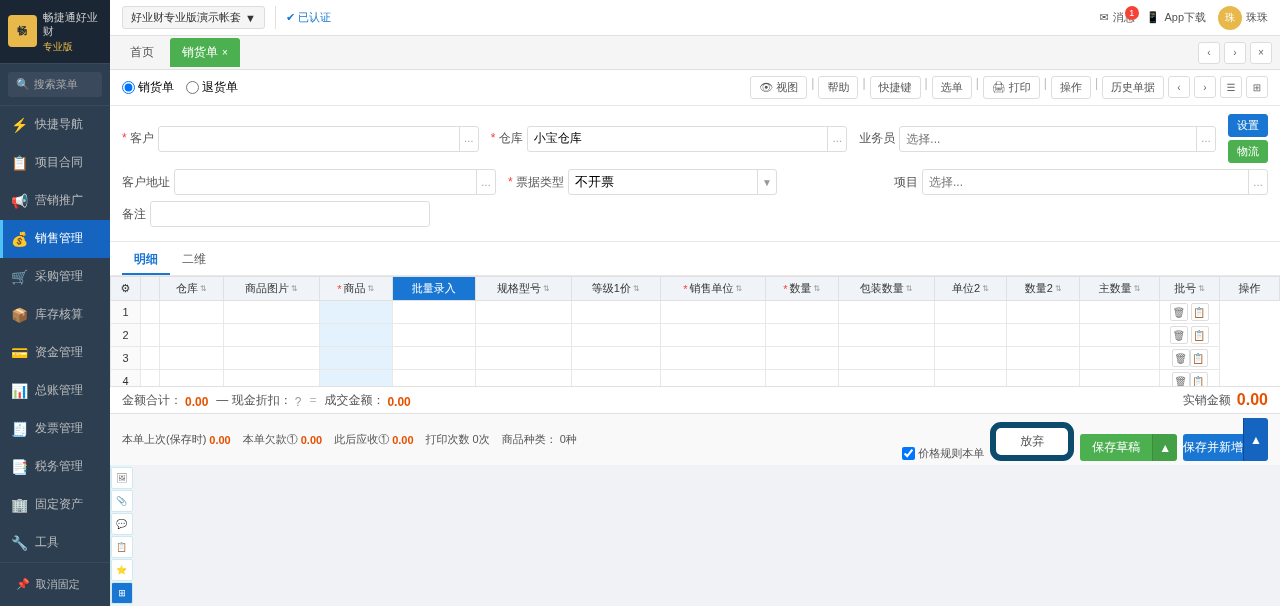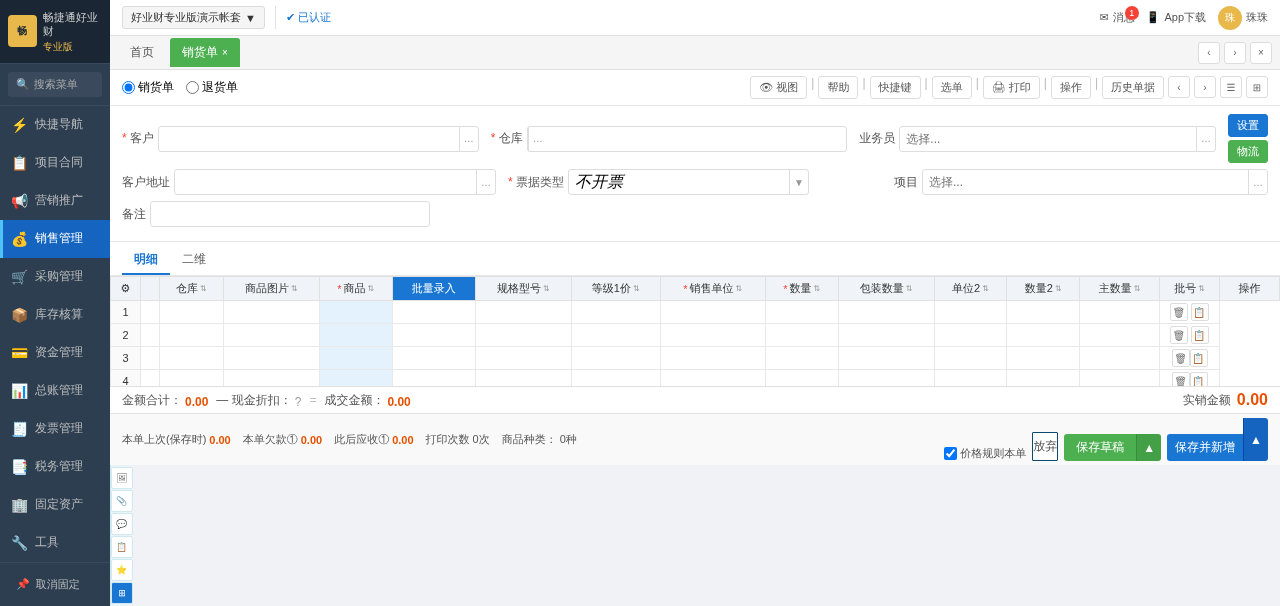--- a/index.html
+++ b/index.html
@@ -94,24 +94,24 @@
     .discount-icon { color: #999; cursor: pointer; }
     .actual-amount { margin-left: auto; display: flex; align-items: center; gap: 6px; }
     .actual-label { color: #555; }
     .actual-value { color: #e65100; font-weight: bold; font-size: 16px; }
 
     
     .footer-bar { padding: 4px 12px; border-top: 1px solid #e0e0e0; background: #f9f9f9; display: flex; align-items: center; gap: 12px; font-size: 11px; color: #555; }
     .footer-item { display: flex; align-items: center; gap: 3px; }
     .footer-right { margin-left: auto; display: flex; gap: 6px; align-items: flex-end; }
     .footer-checkbox { display: flex; align-items: center; gap: 3px; }
-    .btn-abandon { padding: 5px 0; border: 1px solid #0c4a6e; background: #fff; border-radius: 1px; font-size: 12px; cursor: pointer; color: #555; }
+    .btn-abandon { padding: 5px 24px; border: 6px solid #0c4a6e; background: #fff; border-radius: 11px; font-size: 12px; cursor: pointer; color: #555; }
     .btn-save-draft { padding: 5px 12px; background: #4caf50; color: #fff; border: none; border-radius: 3px 0 0 3px; font-size: 12px; cursor: pointer; display: flex; align-items: center; gap: 4px; }
     .btn-save-draft-arrow { padding: 5px 6px; background: #43a047; color: #fff; border: none; border-radius: 0 3px 3px 0; font-size: 12px; cursor: pointer; border-left: 1px solid #388e3c; }
-    .btn-save-new { padding: 5px 8px; background: #1976d2; color: #fff; border: none; border-radius: 3px 0 0 3px; font-size: 12px; cursor: pointer; display: flex; align-items: center; gap: 4px; margin-top: 16px; }
+    .btn-save-new { padding: 5px 0; background: #1976d2; color: #fff; border: none; border-radius: 3px 0 0 3px; font-size: 12px; cursor: pointer; display: flex; align-items: center; gap: 4px; margin-top: 16px; }
     .btn-save-new-arrow { padding: 5px 6px; background: #1565c0; color: #fff; border: none; border-radius: 0 3px 3px 0; font-size: 12px; cursor: pointer; border-left: 1px solid #0d47a1; }
 
     
     .right-toolbar { width: 22px; background: #e8f4f8; border-left: 1px solid #d0e8f0; display: flex; flex-direction: column; padding: 2px 0; gap: 1px; }
     .right-tool-btn { width: 22px; height: 22px; background: #fff; border: 1px solid #d0e8f0; cursor: pointer; display: flex; align-items: center; justify-content: center; font-size: 9px; color: #666; border-radius: 2px; }
     .right-tool-btn.active { background: #1976d2; color: #fff; }
   </style>
 </head>
 <body>
 
@@ -295,20 +295,21 @@
             <input type="text" class="" style="border: none; outline: none; flex: 1 1 0%; padding: 0px 6px; font-size: 12px;">
             <span class="field-group-btn">…</span>
           </div>
         </div>
         <div class="form-field">
           <span class="form-field-label">
             <span class="required">*</span>
             <span>仓库</span>
           </span>
           <div class="field-group">
+            <input type="text" value="小宝仓库" style="border: none; outline: none; flex: 1 1 0%; padding: 0px 6px; font-size: 12px;">
             <span class="field-group-btn">…</span>
           </div>
         </div>
         <div class="form-field">
           <span class="form-field-label">业务员</span>
           <div class="field-group">
             <input type="text" placeholder="选择..." style="border: none; outline: none; flex: 1 1 0%; padding: 0px 6px; font-size: 12px; color: rgb(170, 170, 170);">
             <span class="field-group-btn">…</span>
           </div>
         </div>
@@ -324,21 +325,21 @@
             <input type="text" style="border: none; outline: none; flex: 1 1 0%; padding: 0px 6px; font-size: 12px;">
             <span class="field-group-btn">…</span>
           </div>
         </div>
         <div class="form-field">
           <span class="form-field-label">
             <span class="required">*</span>
             <span>票据类型</span>
           </span>
           <div class="field-group" style="flex:0.6">
-            <input type="text" value="不开票" style="border: none; outline: none; flex: 1 1 0%; padding: 0px 6px; font-size: 16px; font-style: italic;">
+            <input type="text" value="不开票" style="border: none; outline: none; flex: 1 1 0%; padding: 0px 6px; font-size: 13px;">
             <span class="field-group-btn">▼</span>
           </div>
         </div>
         <div class="form-field">
           <span class="form-field-label">项目</span>
           <div class="field-group">
             <input type="text" placeholder="选择..." style="border: none; outline: none; flex: 1 1 0%; padding: 0px 6px; font-size: 12px; color: rgb(170, 170, 170);">
             <span class="field-group-btn">…</span>
           </div>
         </div>

